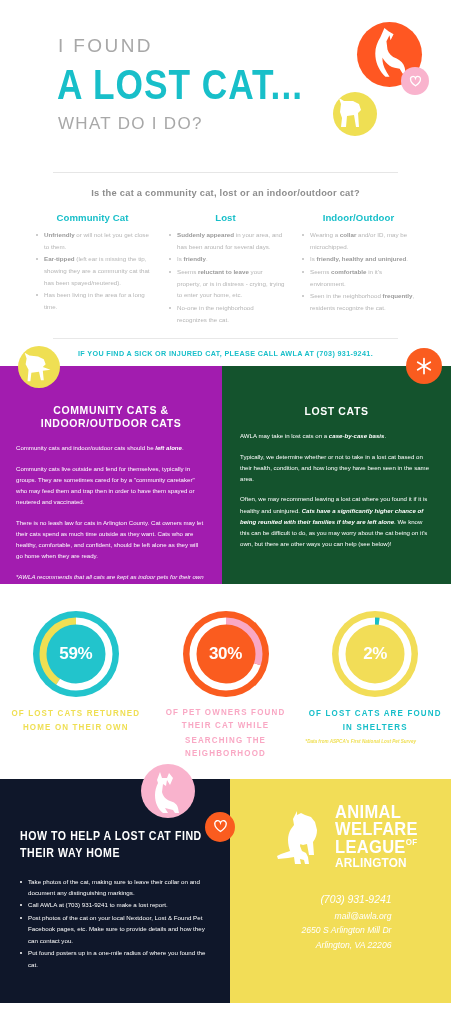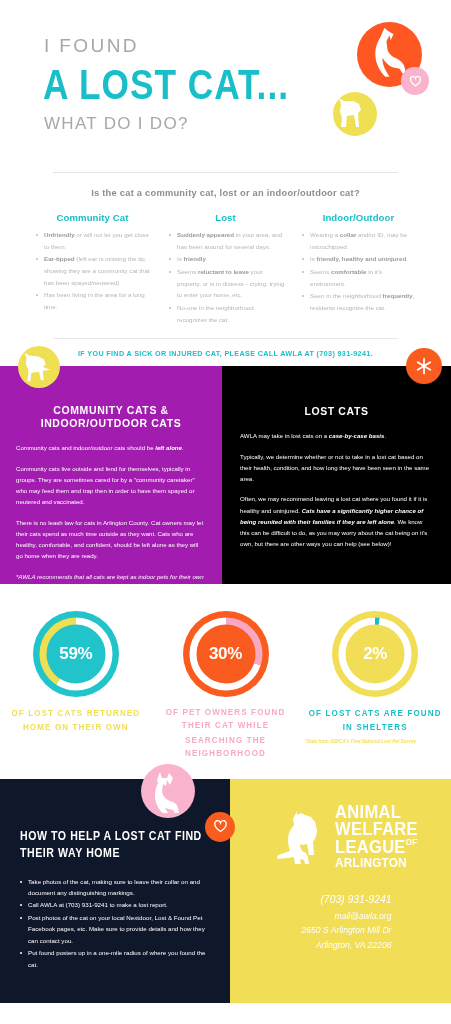--- a/index.html
+++ b/index.html
@@ -2,21 +2,21 @@
 <html><head>
 <meta charset="utf-8">
 <style>
   html,body{margin:0;padding:0;background:#fff;}
   body{width:451px;height:1024px;overflow:hidden;
        font-family:"Liberation Sans",sans-serif;color:#8d8d8d;}
   .page{position:relative;width:451px;height:1024px;background:#fff;}
 
   
   .hero{position:relative;height:170px;}
-  .hero-text{position:absolute;left:44px;top:36px;}
+  .hero-text{position:absolute;left:58px;top:36px;}
   .h-found{font-size:19px;letter-spacing:2.4px;color:#a8a8a8;font-weight:400;line-height:1.1;}
   .h-big{font-size:36px;letter-spacing:1px;color:#18bfc9;font-weight:700;
          line-height:1.12;margin:4px 0 3px -1px;font-stretch:condensed;
          transform:scaleY(1.18) scaleX(.98);transform-origin:left top;}
   .h-what{font-size:17px;letter-spacing:1.3px;color:#a8a8a8;font-weight:400;
           margin-top:13px;}
   .hero-icons{position:absolute;right:8px;top:22px;width:110px;height:125px;}
   .circ{position:absolute;border-radius:50%;overflow:hidden;}
   .c-cat{width:65px;height:65px;left:24px;top:0;background:#ff5722;}
   .c-heart{width:28px;height:28px;left:68px;top:45px;background:#f9b3cd;
@@ -41,21 +41,21 @@
                  background:#bdbdbd;border-radius:50%;}
   .col b{color:#9a9a9a;font-weight:700;}
 
   .divider2{width:345px;margin:12px auto 0;height:1px;background:#e8e8e8;}
   .alert{text-align:center;font-size:7.2px;font-weight:700;color:#18bfc9;
          letter-spacing:.35px;margin:10px 0 8px;}
 
   
   .panels{position:relative;display:flex;height:218px;}
   .p-orange{width:222px;background:#a21caf;position:relative;}
-  .p-pink{flex:1;background:#000000;position:relative;}
+  .p-pink{flex:1;background:#14532d;position:relative;}
   .panel-title{font-size:10.5px;font-weight:700;color:#fff;letter-spacing:.6px;
                text-align:center;margin:0;padding-top:36px;transform:scaleY(1.12);}
   .p-pink .panel-title{padding-top:36px;}
   .panel-body{padding:16px 16px 0;}
   .p-pink .panel-body{padding:16px 18px 0;}
   .panel-body p{margin:0 0 9px;font-size:6.1px;line-height:1.85;color:#fff;}
   .panel-body p.note{font-style:italic;}
   .panel-body b{font-weight:700;font-style:italic;}
 
   .badge{position:absolute;border-radius:50%;display:flex;

